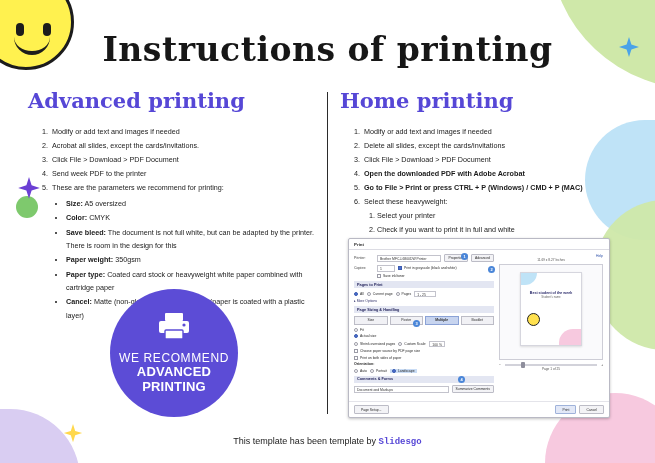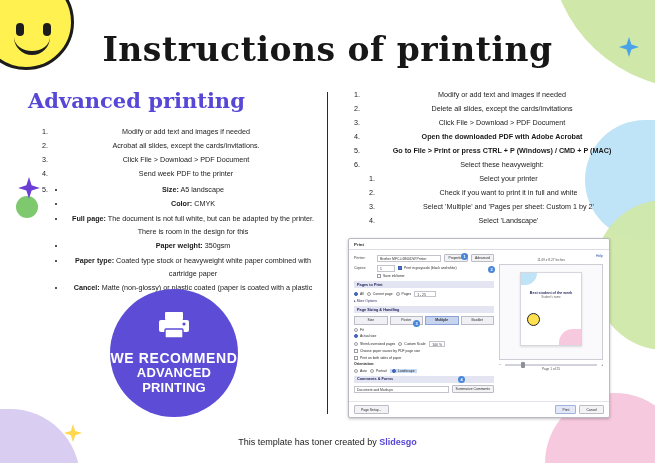--- a/index.html
+++ b/index.html
@@ -102,21 +102,20 @@
     font-size: 21px;
     font-weight: bold;
     color: #5647d6;
   }
   .col-right h2 { color: #5647d6; }
 
   ol.steps {
     margin: 0; padding-left: 22px;
     font-size: 7.2px; line-height: 1.95;
     color: #1a1a1a;
-    text-align: center;
   }
   ol.steps > li { padding-left: 2px; }
   ol.steps b { font-weight: bold; }
 
   ul.sub {
     margin: 2px 0 0 0;
     padding-left: 14px;
     list-style: disc;
     font-size: 7.2px;
     line-height: 1.85;
@@ -139,21 +138,21 @@
     background: #5c4cd6;
     color: #ffffff;
     text-align: center;
     display: flex;
     flex-direction: column;
     align-items: center;
     justify-content: center;
   }
   .badge .printer-ico { margin-bottom: 6px; }
   .badge .line1 {
-    font-size: 14px; letter-spacing: .6px; font-weight: bold;
+    font-size: 12px; letter-spacing: .6px; font-weight: normal;
   }
   .badge .line2 {
     font-size: 13px; font-weight: bold; line-height: 1.15;
     letter-spacing: .2px;
   }
 
   
   .dialog {
     position: absolute;
     left: 348px; top: 238px;
@@ -250,21 +249,21 @@
     background: #4a86d8; color: #fff;
     font-size: 4px; line-height: 7px; text-align: center;
     font-weight: bold;
   }
 
   
   .footer {
     position: absolute; left: 0; right: 0; bottom: 16px;
     text-align: center; font-size: 9px; color: #222;
   }
-  .footer .brand { color: #5647d6; font-weight: bold; }
+  .footer .brand { color: #5647d6; font-weight: bold; font-family: Liberation Mono, monospace; }
 </style>
 </head>
 <body>
 
 <div class="deco blob-tr"></div>
 <div class="deco blob-r1"></div>
 <div class="deco blob-r2"></div>
 <div class="deco blob-br"></div>
 <div class="deco blob-bl"></div>
 <div class="deco dot-green"></div>
@@ -296,46 +295,48 @@
 <div class="divider"></div>
 
 <div class="col col-left">
   <h2>Advanced printing</h2>
   <ol class="steps">
     <li><span>Modify or add text and images if needed</span></li>
     <li><span>Acrobat all slides, except the cards/invitations.</span></li>
     <li><span>Click File &gt; Download &gt; PDF Document</span></li>
     <li><span>Send week PDF to the printer</span></li>
     <li>
+      <span>These are the parameters we recommend for printing:</span>
       <ul class="sub">
-        <li><b>Size:</b><span> A5 landscape</span></li>
+        <li><b>Size:</b><span> A5 oversized</span></li>
         <li><b>Color:</b><span> CMYK</span></li>
-        <li><b>Full page:</b><span> The document is not full white, but can be adapted by the printer. There is room in the design for this</span></li>
+        <li><b>Save bleed:</b><span> The document is not full white, but can be adapted by the printer. There is room in the design for this</span></li>
         <li><b>Paper weight:</b><span> 350gsm</span></li>
-        <li><b>Paper type:</b><span> Coated type stock or heavyweight white paper combined with cartridge paper</span></li>
+        <li><b>Paper type:</b><span> Coated card stock or heavyweight white paper combined with cartridge paper</span></li>
         <li><b>Cancel:</b><span> Matte (non-glossy) or plastic coated (paper is coated with a plastic layer)</span></li>
       </ul>
     </li>
   </ol>
 </div>
 
 <div class="badge">
   <span class="printer-ico">
     <svg width="36" height="30" viewBox="0 0 36 30" fill="none">
       <rect x="9" y="2" width="18" height="8" rx="1" fill="#ffffff"></rect>
       <rect x="3" y="10" width="30" height="12" rx="2" fill="#ffffff"></rect>
       <rect x="9" y="19" width="18" height="9" rx="1" fill="#ffffff" stroke="#5c4cd6" stroke-width="1.4"></rect>
       <circle cx="28" cy="14" r="1.6" fill="#5c4cd6"></circle>
     </svg>
   </span>
   <div class="line1">WE RECOMMEND</div>
   <div class="line2">ADVANCED PRINTING</div>
 </div>
 
 <div class="col col-right">
+  <h2>Home printing</h2>
   <ol class="steps">
     <li><span>Modify or add text and images if needed</span></li>
     <li><span>Delete all slides, except the cards/invitations</span></li>
     <li><span>Click File &gt; Download &gt; PDF Document</span></li>
     <li><b>Open the downloaded PDF with Adobe Acrobat</b></li>
     <li><b>Go to File &gt; Print or press CTRL + P (Windows) / CMD + P (MAC)</b></li>
     <li>
       <span>Select these heavyweight:</span>
       <ol class="sub" style="list-style:decimal; padding-left:13px;">
         <li><span>Select your printer</span></li>
@@ -494,14 +495,14 @@
     </span>
   </div>
 
   <span class="callout" style="left:112px; top:14px;">1</span>
   <span class="callout" style="left:139px; top:27px;">2</span>
   <span class="callout" style="left:64px; top:81px;">3</span>
   <span class="callout" style="left:109px; top:137px;">4</span>
 </div>
 
 <div class="footer">
-  <span>This template has toner created by </span><span class="brand">Slidesgo</span>
+  <span>This template has been template by </span><span class="brand">Slidesgo</span>
 </div>
 
 </body></html>

